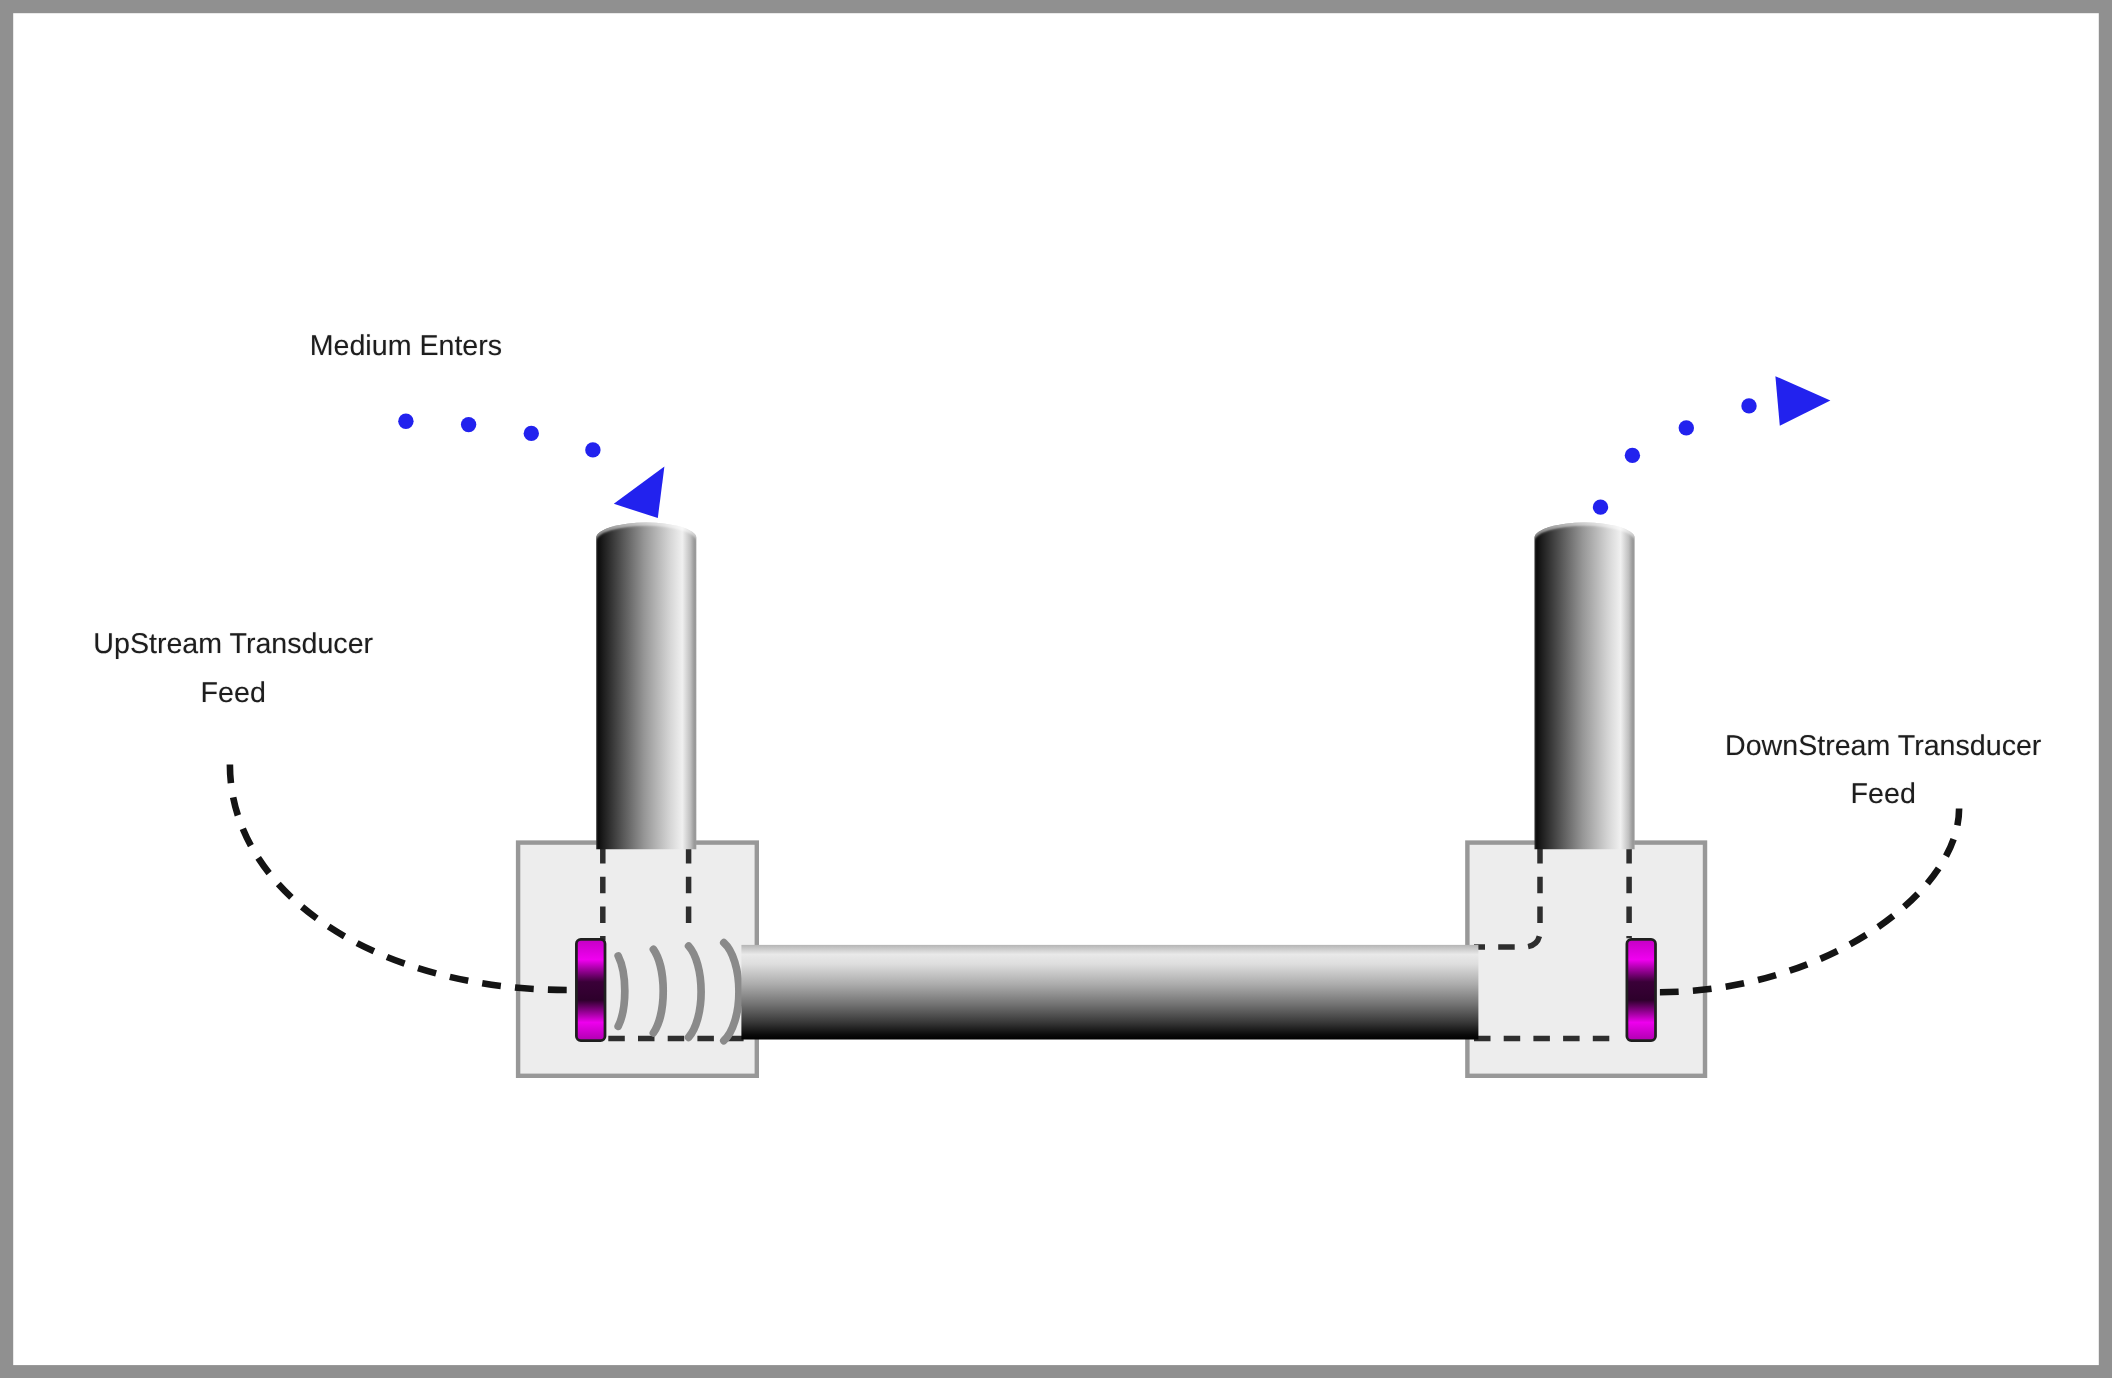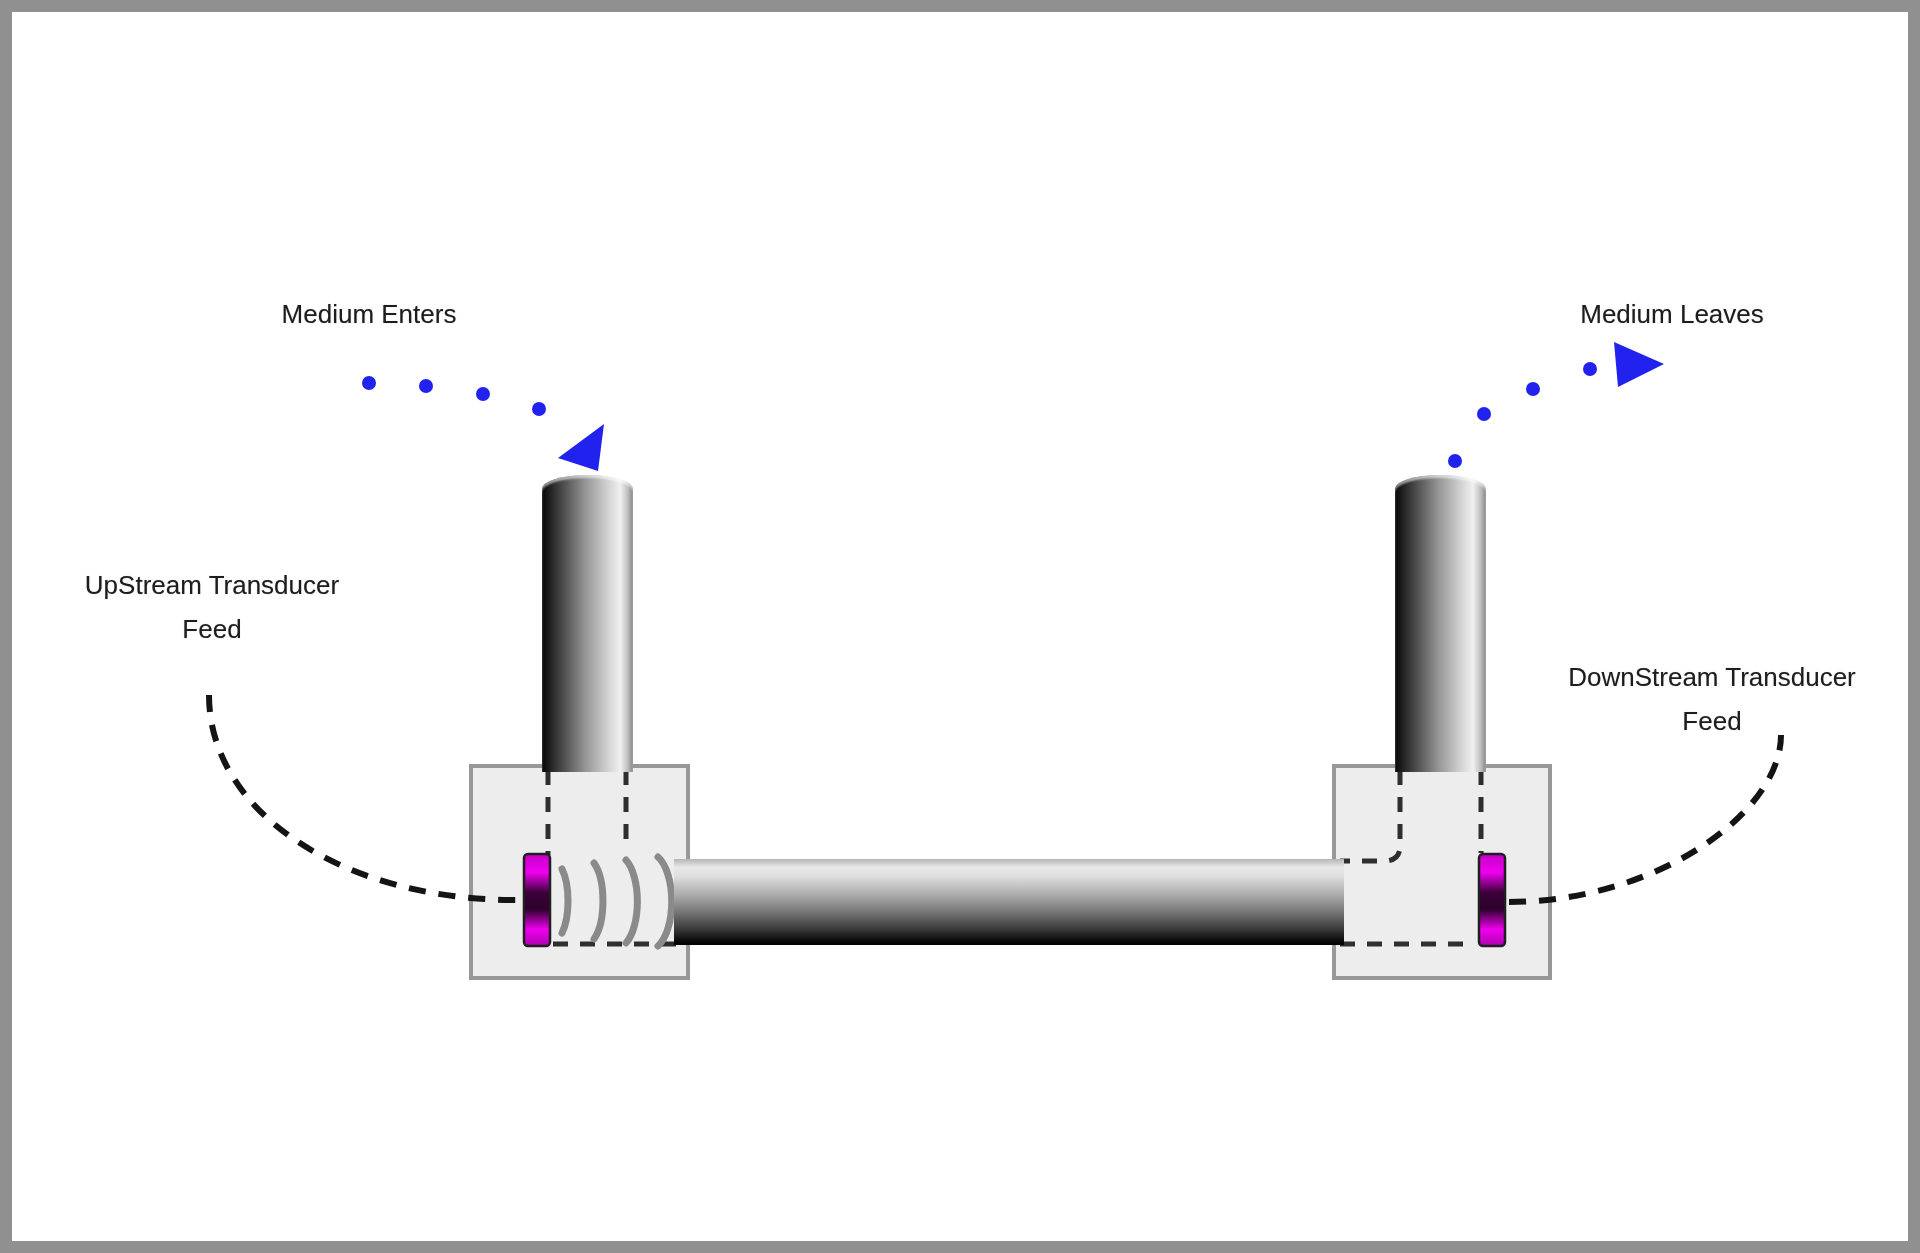--- a/index.html
+++ b/index.html
@@ -168,21 +168,20 @@
       <polygon class="flow-head" points="1652,352 1602,330 1606,375"></polygon>
     </g>
   </svg>
 
   <div class="pipe pipe-vertical pipe-vertical-left"></div>
   <div class="pipe pipe-vertical pipe-vertical-right"></div>
   <div class="pipe pipe-horizontal"></div>
 
   <div class="label" style="left:357px; top:302px;">Medium Enters</div>
 
-  <div class="label" style="left:1660px; top:302px;">Medium Leaves</div>
 
   <div class="label" style="left:200px; top:595px;">
     <div>UpStream Transducer</div>
     <div>Feed</div>
   </div>
 
   <div class="label" style="left:1700px; top:687px;">
     <div>DownStream Transducer</div>
     <div>Feed</div>
   </div>

